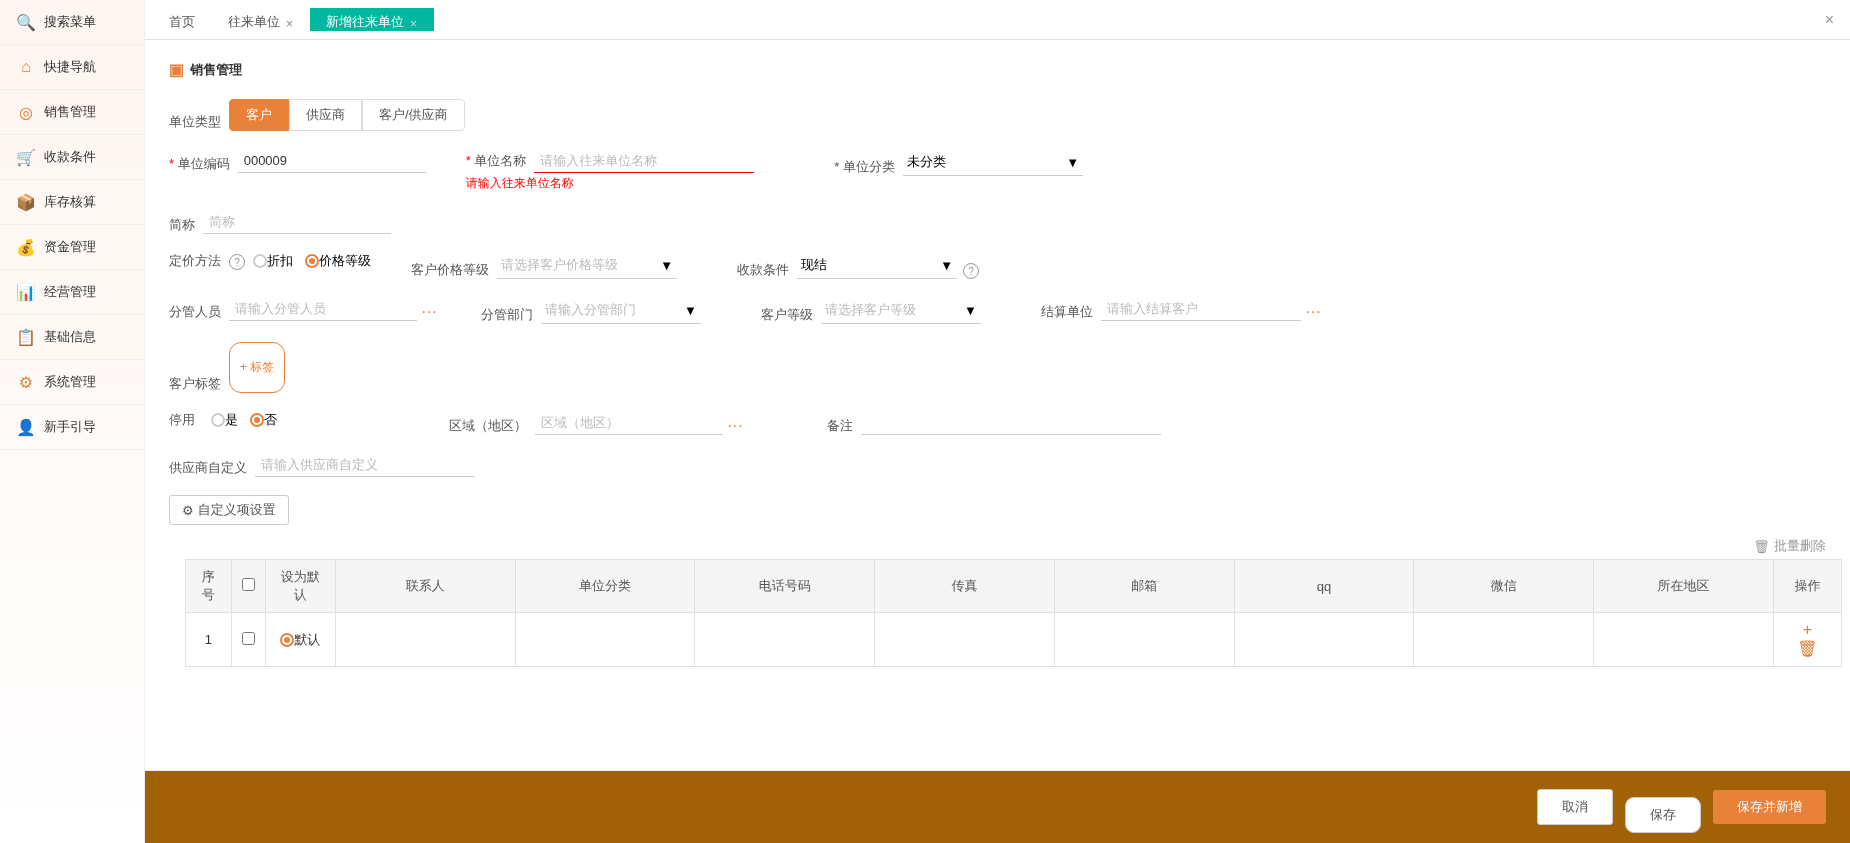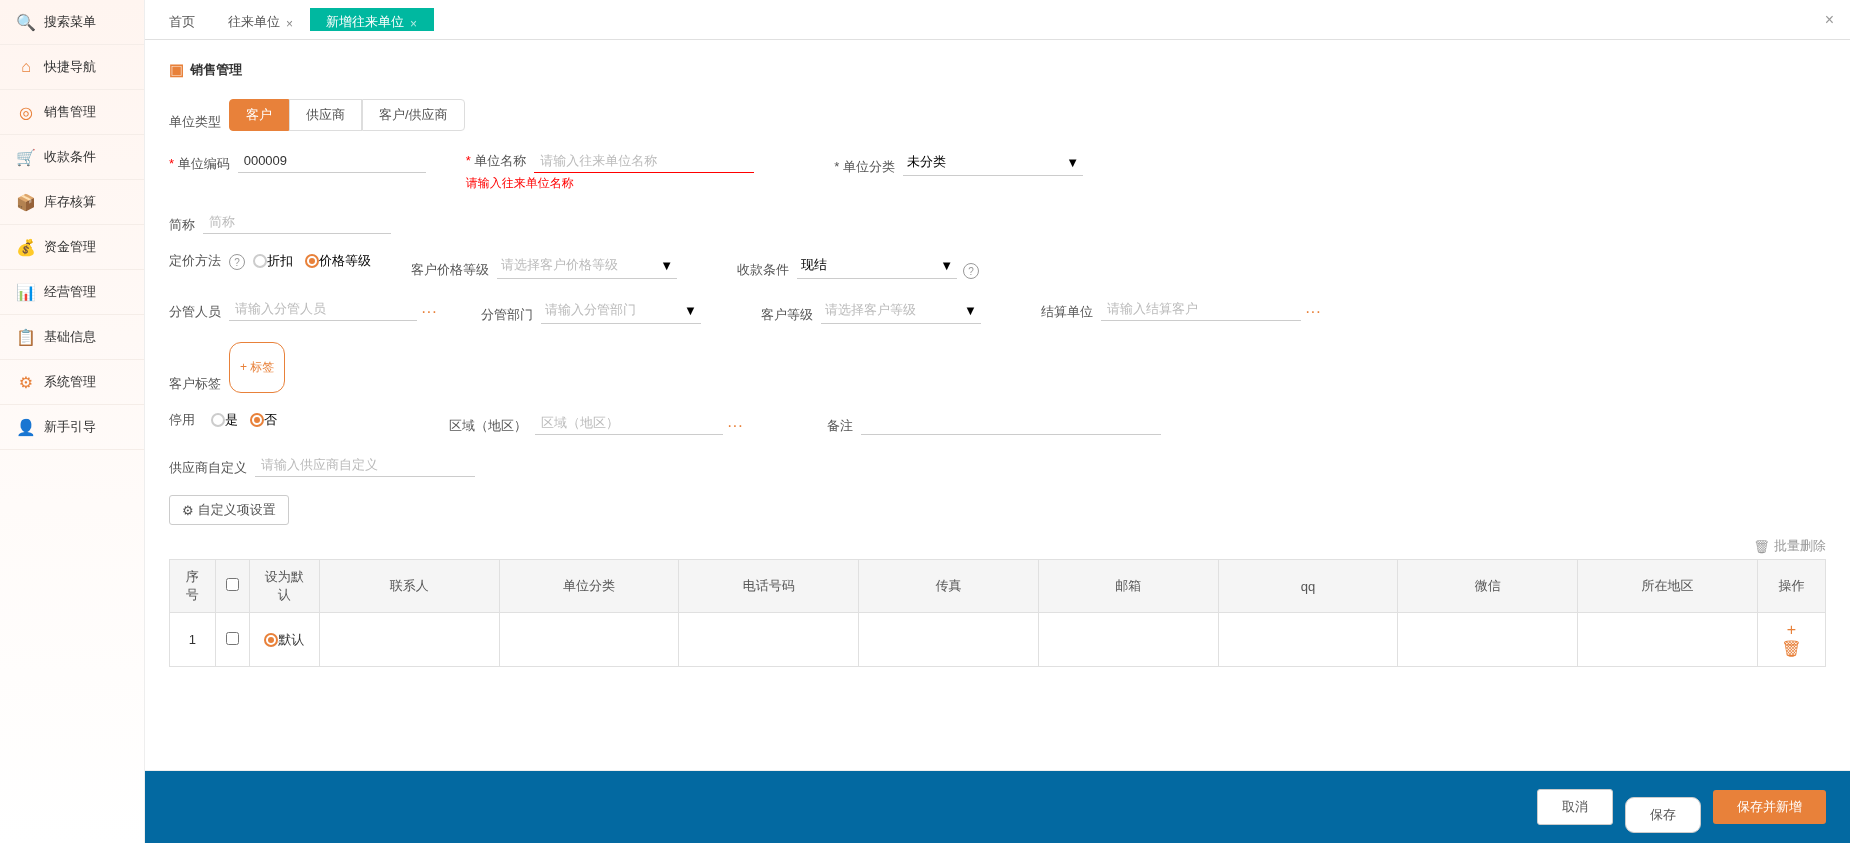--- a/index.html
+++ b/index.html
@@ -206,20 +206,21 @@
       align-items: center;
       gap: 4px;
       color: #999;
       font-size: 12px;
       cursor: pointer;
     }
     table {
       width: 100%;
       border-collapse: collapse;
       font-size: 13px;
+      margin-left: 16px;
     }
     th {
       background: #f5f5f5;
       padding: 8px 10px;
       border: 1px solid #e0e0e0;
       text-align: center;
       color: #555;
       font-weight: normal;
     }
     td {
@@ -238,21 +239,21 @@
     }
 
     
     .bottom-bar {
       display: flex;
       justify-content: flex-end;
       align-items: center;
       padding: 10px 24px;
       gap: 12px;
       border-top: 1px solid #eee;
-      background: #0369a1;
+      background: #a16207;
     }
     .btn-cancel {
       padding: 8px 24px;
       border: 1px solid #ccc;
       background: #fff;
       color: #555;
       cursor: pointer;
       border-radius: 3px;
       font-size: 13px;
     }

